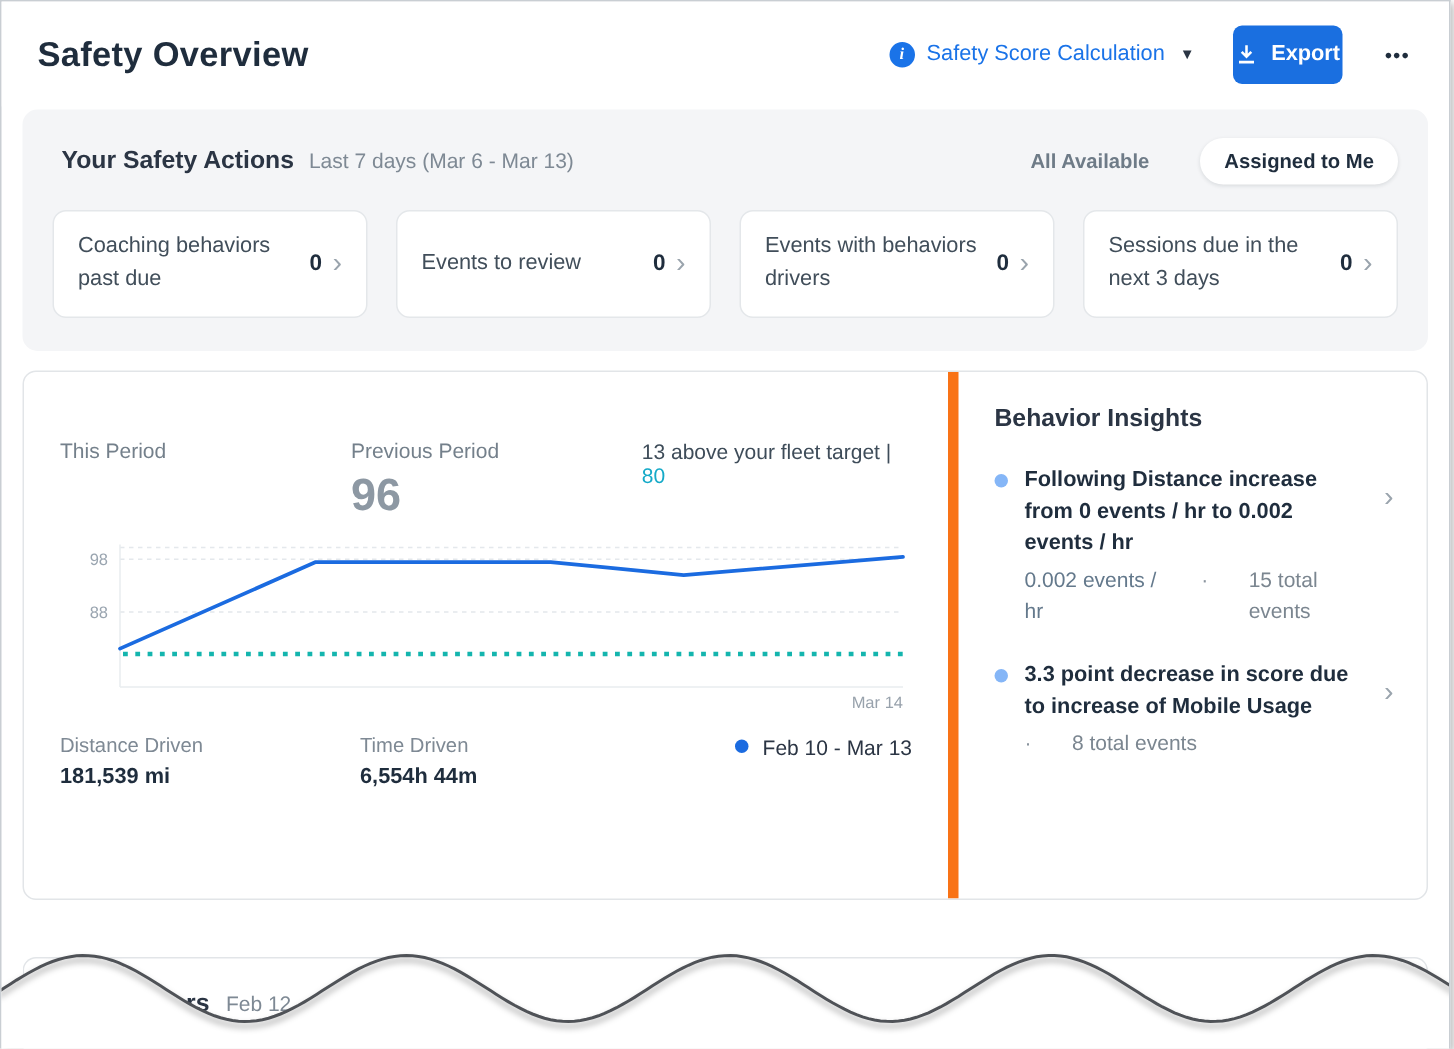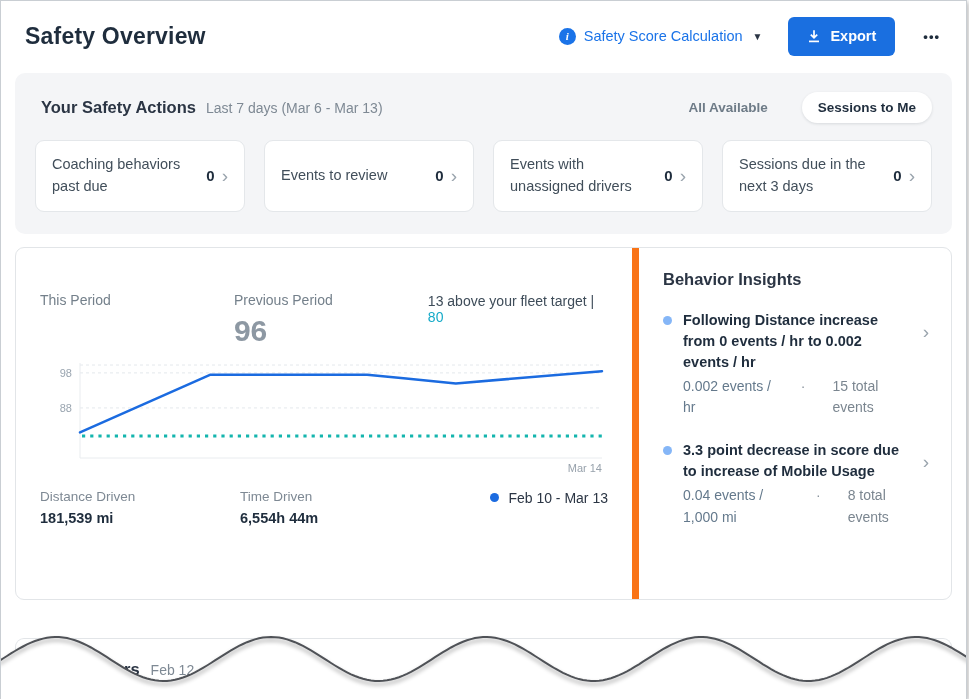--- a/index.html
+++ b/index.html
@@ -15,21 +15,21 @@
   .hdr h1 { font-size:23px; font-weight:700; color:#1f2d3d; letter-spacing:.2px; }
   .hdr-right { display:flex; align-items:center; gap:26px; }
   .calc-link { display:flex; align-items:center; gap:8px; background:none; border:none;
     cursor:pointer; font-family:inherit; }
   .info-circle { width:17px; height:17px; border-radius:50%; background:#1a73e8; color:#fff;
     font-size:11px; font-weight:700; font-family:"Liberation Serif",serif; font-style:italic;
     display:flex; align-items:center; justify-content:center; }
   .calc-text { color:#1a73e8; font-size:14.5px; }
   .caret { color:#2b3544; font-size:10px; margin-left:2px; }
   .export-btn { display:flex; align-items:center; gap:9px; background:#1a6fe0; color:#fff;
-    border:none; border-radius:6px; height:39px; padding:0 19px; font-size:14.5px;
+    border:none; border-radius:6px; height:39px; padding:0 2px; font-size:14.5px;
     font-weight:600; font-family:inherit; cursor:pointer; }
   .overflow { background:none; border:none; color:#1f2d3d; font-size:13px; font-weight:700;
     letter-spacing:1px; cursor:pointer; padding:6px 2px; }
 
   
   .actions { margin:2px 14px 0; background:#f4f5f7; border-radius:10px; padding:19px 20px 22px; }
   .actions-hdr { display:flex; align-items:center; justify-content:space-between; margin-bottom:17px; }
   .actions-title-wrap { display:flex; align-items:baseline; gap:10px; padding-left:6px; }
   .actions-title { font-size:16.5px; font-weight:700; color:#2b3544; }
   .actions-sub { font-size:14px; color:#7e8994; }
@@ -124,40 +124,40 @@
   </div>
 
   <div class="actions">
     <div class="actions-hdr">
       <div class="actions-title-wrap">
         <span class="actions-title">Your Safety Actions</span>
         <span class="actions-sub">Last 7 days (Mar 6 - Mar 13)</span>
       </div>
       <div class="toggle">
         <button class="tg-all">All Available</button>
-        <button class="tg-assigned">Sessions to Me</button>
+        <button class="tg-assigned">Assigned to Me</button>
       </div>
     </div>
     <div class="cards">
       <div class="a-card">
         <span class="a-card-label">Coaching behaviors past due</span>
         <span class="a-card-right">
           <span class="a-count">0</span>
           <span class="chev">›</span>
         </span>
       </div>
       <div class="a-card">
         <span class="a-card-label">Events to review</span>
         <span class="a-card-right">
           <span class="a-count">0</span>
           <span class="chev">›</span>
         </span>
       </div>
       <div class="a-card">
-        <span class="a-card-label">Events with unassigned drivers</span>
+        <span class="a-card-label">Events with behaviors drivers</span>
         <span class="a-card-right">
           <span class="a-count">0</span>
           <span class="chev">›</span>
         </span>
       </div>
       <div class="a-card">
         <span class="a-card-label">Sessions due in the next 3 days</span>
         <span class="a-card-right">
           <span class="a-count">0</span>
           <span class="chev">›</span>
@@ -231,21 +231,20 @@
           </div>
         </div>
         <span class="chev i-chev">›</span>
       </div>
 
       <div class="insight">
         <span class="bullet"></span>
         <div class="i-body">
           <div class="i-title">3.3 point decrease in score due to increase of Mobile Usage</div>
           <div class="i-stats">
-            <span class="i-s1">0.04 events / 1,000 mi</span>
             <span class="i-sep">·</span>
             <span class="i-s2">8 total events</span>
           </div>
         </div>
         <span class="chev i-chev">›</span>
       </div>
     </div>
   </div>
 
   <div class="factors">

